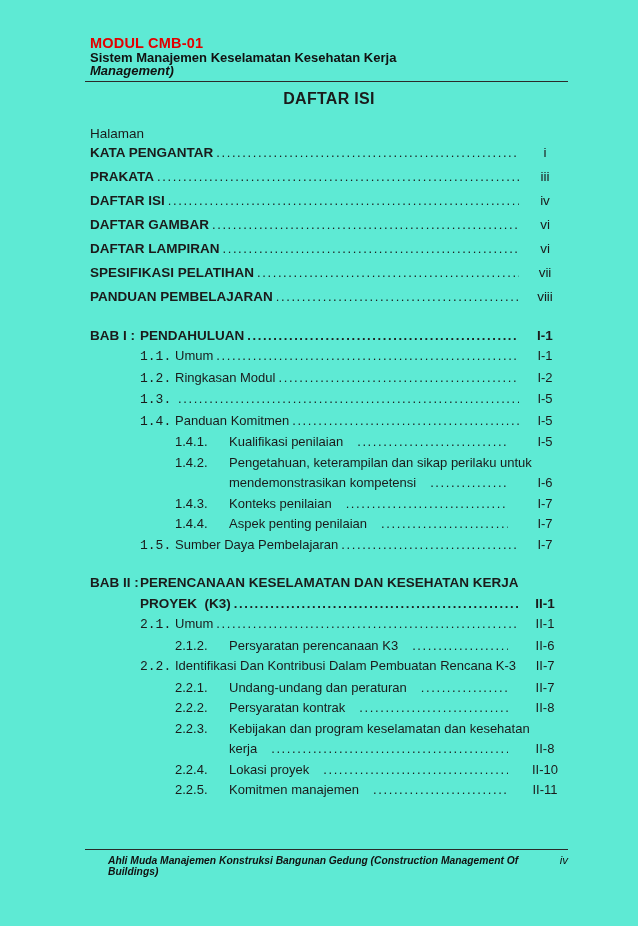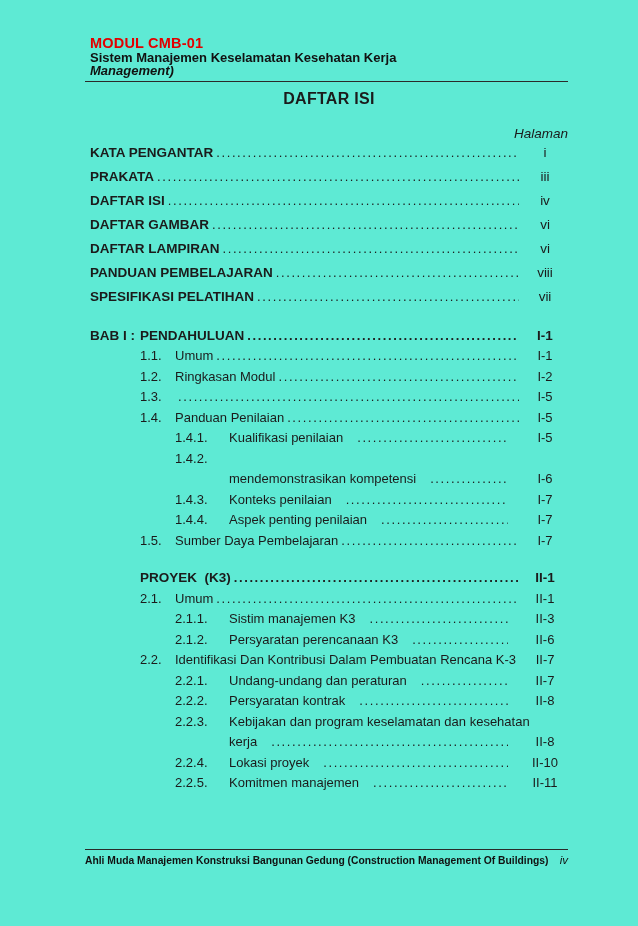--- a/index.html
+++ b/index.html
@@ -10,49 +10,49 @@
     color:#1b1b1b;
   }
   
   .header { padding:35px 70px 0 90px; }
   .module-code { color:#e30000; font-size:14.5px; font-weight:700; line-height:17px; letter-spacing:.2px; }
   .header-sub { font-size:13px; font-weight:700; line-height:12.8px; color:#111; }
   .italic { font-style:italic; }
   .rule { margin:3px 70px 0 85px; border-top:1.6px solid #2a2a2a; }
   
   .doc-title { margin-top:8px; padding:0 70px 0 90px; text-align:center; font-size:16px; font-weight:700; letter-spacing:.3px; }
-  .halaman { margin:18px 70px 0 90px; text-align:right; font-style:italic; font-size:13.5px; }
+  .halaman { margin:18px 70px 0 90px; font-size:13.5px; }
   
   .toc { margin:0 70px 0 90px; }
   .toc-row { display:flex; align-items:baseline; }
   .fm-row { line-height:24px; font-size:13.5px; }
   .fm-row .ttl { font-weight:700; }
   .chapter { margin-top:17px; }
   .chapter .toc-row { line-height:20.5px; font-size:13px; }
   .chap-head { font-weight:700; font-size:13.5px !important; }
   .chap-label { flex:0 0 50px; white-space:pre; }
   .num { flex:0 0 auto; white-space:pre; }
-  .w1 { width:35px; } .w2 { width:43px; }
+  .w1 { width:35px;font-family:Liberation Mono, monospace; } .w2 { width:43px; }
   .ind1 { padding-left:50px; } .ind2 { padding-left:85px;gap:11px; }
   .ttl { flex:0 0 auto; white-space:pre; }
   .leader { flex:1 1 0; min-width:0; overflow:hidden; white-space:nowrap; margin:0 3px 0 3px; }
   .leader::after {
     content:"..........................................................................................................................................................................................";
     letter-spacing:1.6px; font-weight:400; color:#1d1d1d; font-size:13px;
   }
   .chap-head .leader::after { font-weight:700; }
   .pg { flex:0 0 46px; text-align:center; font-weight:400; white-space:nowrap; }
   .chap-head .pg { font-weight:700; }
   
   .footer {
     position:absolute; left:85px; right:70px; top:849px;
     border-top:1.6px solid #2a2a2a; padding-top:4px;
     display:flex; justify-content:space-between; align-items:baseline;
   }
-  .footer-text { font-size:10.3px; font-weight:700; color:#111; }
+  .footer-text { font-size:10.3px; font-weight:700; font-style:italic; color:#111;margin-left:23px; }
   .footer-page { font-size:11.5px; font-style:italic; color:#111; }
 </style>
 </head>
 <body>
 
 <div class="page">
 
   <div class="header">
     <div class="module-code">MODUL CMB-01</div>
     <div class="header-sub">Sistem Manajemen Keselamatan Kesehatan Kerja</div>
@@ -84,28 +84,28 @@
           <span class="ttl">DAFTAR GAMBAR</span>
           <span class="leader"></span>
           <span class="pg">vi</span>
         </div>
         <div class="toc-row fm-row">
           <span class="ttl">DAFTAR LAMPIRAN</span>
           <span class="leader"></span>
           <span class="pg">vi</span>
         </div>
         <div class="toc-row fm-row">
+          <span class="ttl">SPESIFIKASI PELATIHAN</span>
+          <span class="leader"></span>
+          <span class="pg">vii</span>
+        </div>
+        <div class="toc-row fm-row">
           <span class="ttl">PANDUAN PEMBELAJARAN</span>
           <span class="leader"></span>
           <span class="pg">viii</span>
-        </div>
-        <div class="toc-row fm-row">
-          <span class="ttl">SPESIFIKASI PELATIHAN</span>
-          <span class="leader"></span>
-          <span class="pg">vii</span>
         </div>
       </div>
     <div id="chapters">
         <div class="chapter">
           <div class="toc-row chap-head">
             <span class="chap-label">BAB I :</span>
             <span class="ttl">PENDAHULUAN</span>
             <span class="leader"></span>
             <span class="pg">I-1</span>
           </div>
@@ -121,32 +121,33 @@
             <span class="leader"></span>
             <span class="pg">I-2</span>
           </div>
           <div class="toc-row ent ind1">
             <span class="num w1">1.3.</span>
             <span class="leader"></span>
             <span class="pg">I-5</span>
           </div>
           <div class="toc-row ent ind1">
             <span class="num w1">1.4.</span>
-            <span class="ttl">Panduan Penilaian</span>
+            <span class="ttl">Panduan Komitmen</span>
             <span class="leader"></span>
             <span class="pg">I-5</span>
           </div>
           <div class="toc-row ent ind2">
             <span class="num w2">1.4.1.</span>
             <span class="ttl">Kualifikasi penilaian</span>
             <span class="leader"></span>
             <span class="pg">I-5</span>
           </div>
           <div class="toc-row ent ind2">
             <span class="num w2">1.4.2.</span>
+            <span class="ttl">Pengetahuan, keterampilan dan sikap perilaku untuk</span>
           </div>
           <div class="toc-row ent ind2">
             <span class="num w2"></span>
             <span class="ttl">mendemonstrasikan kompetensi</span>
             <span class="leader"></span>
             <span class="pg">I-6</span>
           </div>
           <div class="toc-row ent ind2">
             <span class="num w2">1.4.3.</span>
             <span class="ttl">Konteks penilaian</span>
@@ -160,37 +161,35 @@
             <span class="pg">I-7</span>
           </div>
           <div class="toc-row ent ind1">
             <span class="num w1">1.5.</span>
             <span class="ttl">Sumber Daya Pembelajaran</span>
             <span class="leader"></span>
             <span class="pg">I-7</span>
           </div>
         </div>
         <div class="chapter">
+          <div class="toc-row chap-head">
+            <span class="chap-label">BAB II :</span>
+            <span class="ttl">PERENCANAAN KESELAMATAN DAN KESEHATAN KERJA</span>
+          </div>
           <div class="toc-row chap-head">
             <span class="chap-label"></span>
             <span class="ttl">PROYEK  (K3)</span>
             <span class="leader"></span>
             <span class="pg">II-1</span>
           </div>
           <div class="toc-row ent ind1">
             <span class="num w1">2.1.</span>
             <span class="ttl">Umum</span>
             <span class="leader"></span>
             <span class="pg">II-1</span>
-          </div>
-          <div class="toc-row ent ind2">
-            <span class="num w2">2.1.1.</span>
-            <span class="ttl">Sistim manajemen K3</span>
-            <span class="leader"></span>
-            <span class="pg">II-3</span>
           </div>
           <div class="toc-row ent ind2">
             <span class="num w2">2.1.2.</span>
             <span class="ttl">Persyaratan perencanaan K3</span>
             <span class="leader"></span>
             <span class="pg">II-6</span>
           </div>
           <div class="toc-row ent ind1">
             <span class="num w1">2.2.</span>
             <span class="ttl">Identifikasi Dan Kontribusi Dalam Pembuatan Rencana K-3</span>

